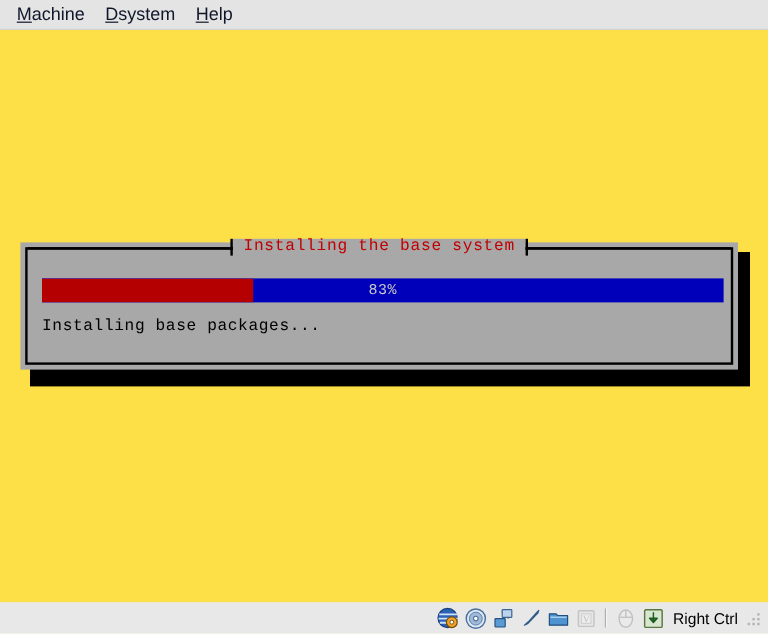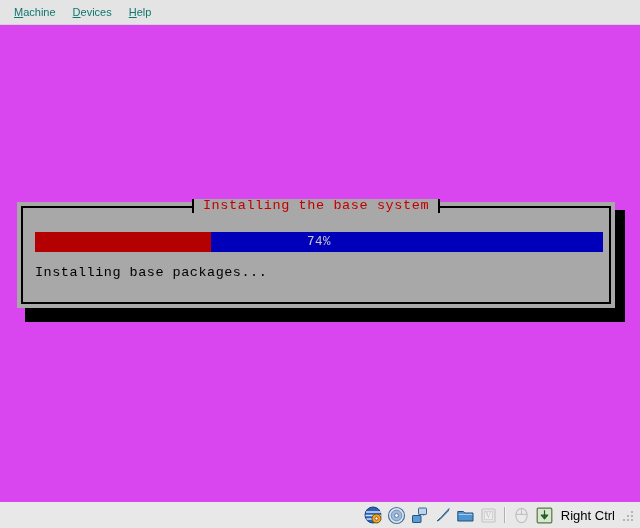--- a/index.html
+++ b/index.html
@@ -27,22 +27,22 @@
     width: 640px; height: 25px;
     background: #e4e4e4;
     border-bottom: 1px solid #d2d2d2;
     box-sizing: border-box;
     display: flex;
     align-items: center;
     padding-left: 7px;
   }
   .menu-item {
     font-family: "Liberation Sans", sans-serif;
-    font-size: 11px;
-    color: #0f766e;
+    font-size: 15px;
+    color: #0f172a;
     padding: 2px 8px 2px 7px;
     margin-right: 2px;
     white-space: nowrap;
     cursor: default;
   }
   .menu-item .mn {
     text-decoration: underline;
   }
 
   
@@ -214,40 +214,40 @@
     background: #b4b4b4;
   }
 </style>
 </head>
 <body>
 
 <div id="app">
 
   <div id="menubar">
     <div class="menu-item"><span class="mn">M</span><span>achine</span></div>
-    <div class="menu-item"><span class="mn">D</span><span>evices</span></div>
+    <div class="menu-item"><span class="mn">D</span><span>system</span></div>
     <div class="menu-item"><span class="mn">H</span><span>elp</span></div>
   </div>
 
-  <div id="vmscreen" style="background: #d946ef;">
+  <div id="vmscreen" style="background: #fde047;">
 
     <div id="dialog-shadow"></div>
 
     <div id="dialog">
       <div id="dialog-inner">
 
         <div id="title-row">
           <div class="title-rule left"></div>
           <div id="dialog-title" style="color: rgb(192, 0, 0);">Installing the base system</div>
           <div class="title-rule right"></div>
         </div>
 
         <div id="progress-wrap" style="background: rgb(0, 0, 187);">
           <div id="progress-fill" style="width: 31%; background: rgb(180, 0, 0);"></div>
-          <div id="progress-label" style="color: rgb(200, 200, 200);">74%</div>
+          <div id="progress-label" style="color: rgb(200, 200, 200);">83%</div>
         </div>
 
         <div id="status-message">Installing base packages...</div>
 
       </div>
     </div>
 
   </div>
 
   <div id="statusbar">

